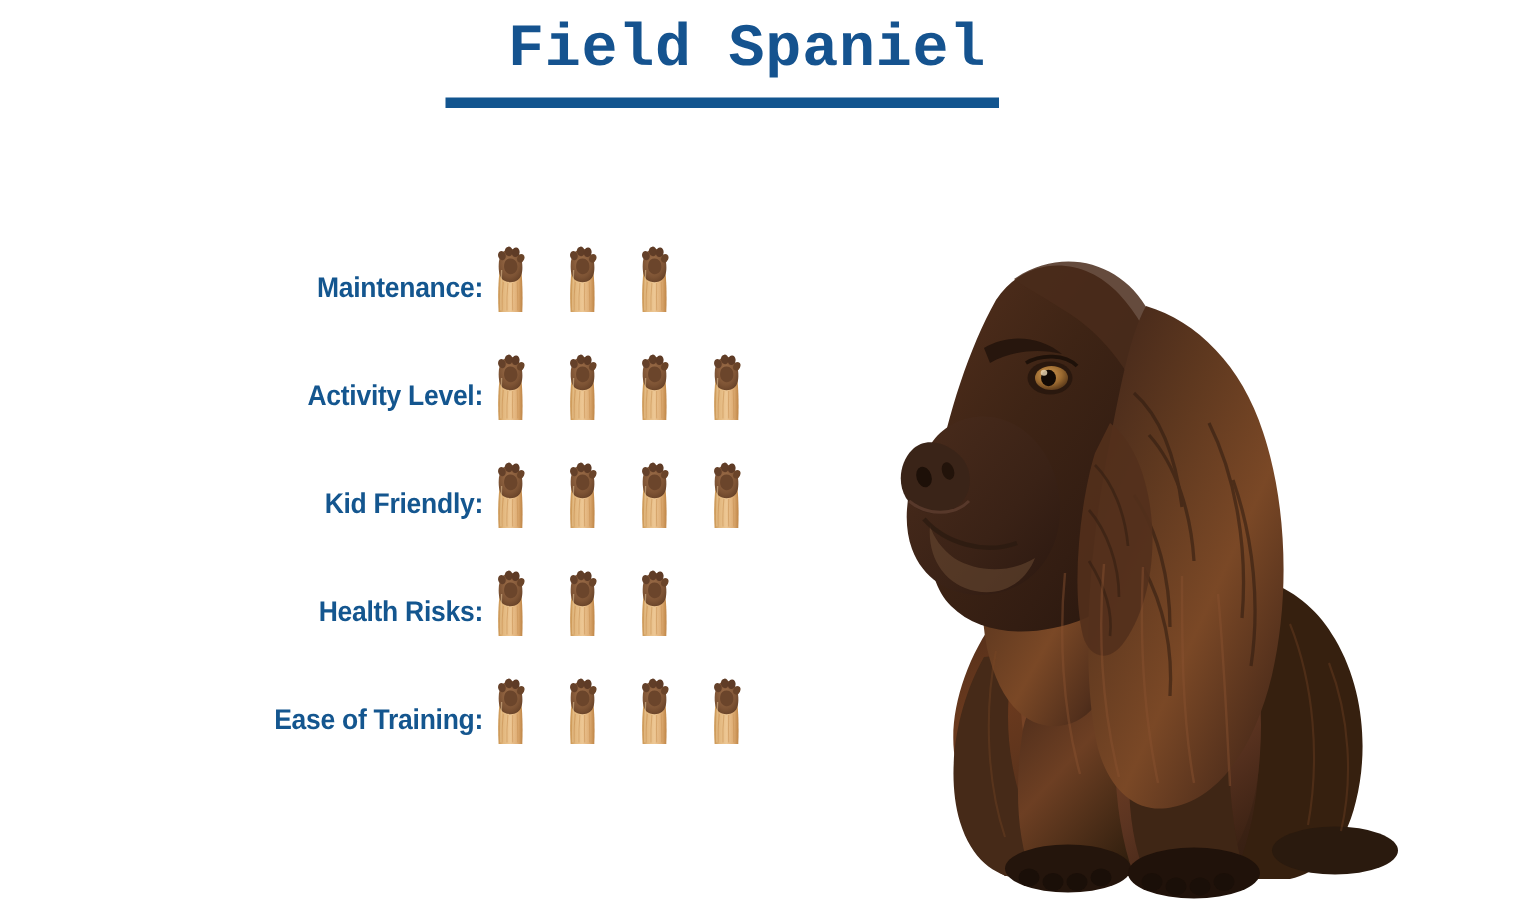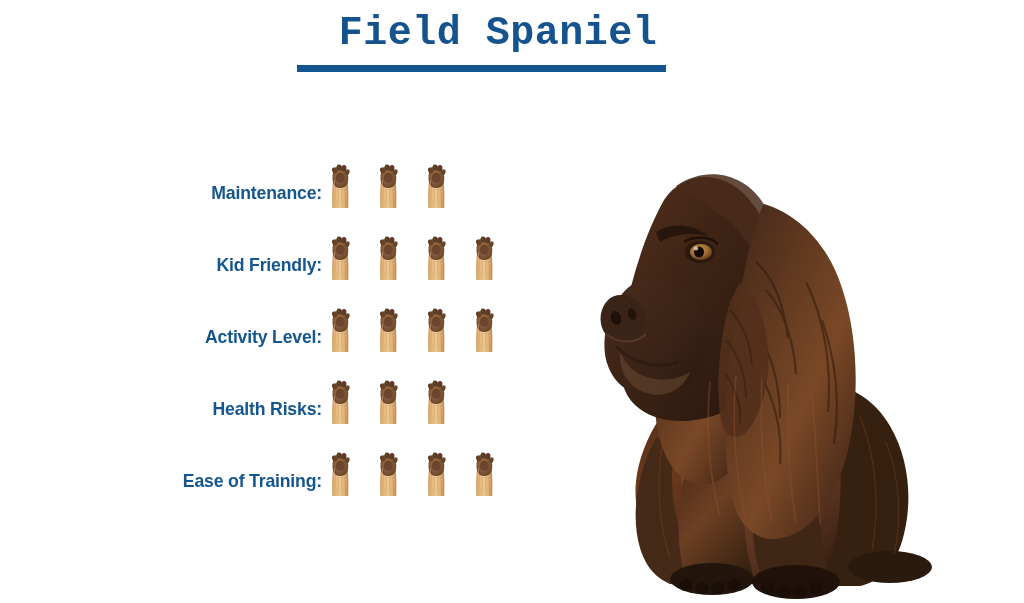--- a/index.html
+++ b/index.html
@@ -197,269 +197,269 @@
               <path d="M13.6 28.6 C13 35 12.8 41 13 47"></path>
               <path d="M16.8 28.6 C16.6 35 16.6 41 16.8 47"></path>
               <path d="M19.8 27.8 C20 34 20.2 41 20.2 47"></path>
             </g>
             <path d="M9.4 20 C9 30 8.8 39 9 47" stroke="#f2d3a6" stroke-width="0.9" fill="none" opacity="0.5"></path>
           </svg>
         </span>
       </div>
     </div>
     <div class="rating-row">
-      <div class="rating-label">Kid Friendly:</div>
+      <div class="rating-label">Activity Level:</div>
       <div class="paw-strip">
         <span class="paw">
           <svg viewBox="0 0 31 50" width="31" height="50" xmlns="http://www.w3.org/2000/svg">
             <defs>
-              <linearGradient id="pg2-0" x1="0" y1="0" x2="1" y2="0">
-                <stop offset="0%" stop-color="#c9934f"></stop>
-                <stop offset="22%" stop-color="#e3b87f"></stop>
-                <stop offset="50%" stop-color="#edc794"></stop>
-                <stop offset="78%" stop-color="#dfae76"></stop>
-                <stop offset="100%" stop-color="#bf8545"></stop>
-              </linearGradient>
-              <radialGradient id="pp2-0" cx="0.45" cy="0.4" r="0.75">
-                <stop offset="0%" stop-color="#9e6f4a"></stop>
-                <stop offset="60%" stop-color="#7d5334"></stop>
-                <stop offset="100%" stop-color="#5d3a22"></stop>
-              </radialGradient>
-            </defs>
-            <path d="M8.5 17 C7.2 26 6.8 36 7.4 48 L23.2 48 C23.6 36 23.3 26 22.2 17 Z" fill="url(#pg2-0)"></path>
-            <path d="M7.6 14.5 C7.0 21 8.2 25.5 11 27 C14 28.6 17.4 28.4 20.2 26.6 C22.8 24.9 23.8 20.6 23 14.6 C22 8.2 17.8 5.6 14.8 5.8 C11.6 6 8.5 8.6 7.6 14.5 Z" fill="url(#pp2-0)"></path>
-            <path d="M11.4 15.2 C10.4 18.6 11.6 21.8 14.4 22.6 C17.3 23.4 19.6 21.4 19.9 18.4 C20.2 15.2 18.4 12.6 15.6 12.4 C13.4 12.2 12 13.4 11.4 15.2 Z" fill="#6b452b"></path>
-            <ellipse cx="9.6" cy="10.4" rx="2.5" ry="3.1" fill="#65412a" transform="rotate(-20 9.6 10.4)"></ellipse>
-            <ellipse cx="14.2" cy="7.6" rx="2.6" ry="3.2" fill="#603d27" transform="rotate(-6 14.2 7.6)"></ellipse>
-            <ellipse cx="18.8" cy="8.2" rx="2.6" ry="3.2" fill="#5e3b26" transform="rotate(10 18.8 8.2)"></ellipse>
-            <ellipse cx="22.2" cy="12.2" rx="2.3" ry="2.9" fill="#6a4429" transform="rotate(24 22.2 12.2)"></ellipse>
-            <g stroke="#c99255" stroke-width="0.7" fill="none" opacity="0.55">
-              <path d="M10.6 28 C9.8 34 9.4 41 9.6 47"></path>
-              <path d="M13.6 28.6 C13 35 12.8 41 13 47"></path>
-              <path d="M16.8 28.6 C16.6 35 16.6 41 16.8 47"></path>
-              <path d="M19.8 27.8 C20 34 20.2 41 20.2 47"></path>
-            </g>
-            <path d="M9.4 20 C9 30 8.8 39 9 47" stroke="#f2d3a6" stroke-width="0.9" fill="none" opacity="0.5"></path>
-          </svg>
-        </span>
-        <span class="paw">
-          <svg viewBox="0 0 31 50" width="31" height="50" xmlns="http://www.w3.org/2000/svg">
-            <defs>
-              <linearGradient id="pg2-1" x1="0" y1="0" x2="1" y2="0">
-                <stop offset="0%" stop-color="#c9934f"></stop>
-                <stop offset="22%" stop-color="#e3b87f"></stop>
-                <stop offset="50%" stop-color="#edc794"></stop>
-                <stop offset="78%" stop-color="#dfae76"></stop>
-                <stop offset="100%" stop-color="#bf8545"></stop>
-              </linearGradient>
-              <radialGradient id="pp2-1" cx="0.45" cy="0.4" r="0.75">
-                <stop offset="0%" stop-color="#9e6f4a"></stop>
-                <stop offset="60%" stop-color="#7d5334"></stop>
-                <stop offset="100%" stop-color="#5d3a22"></stop>
-              </radialGradient>
-            </defs>
-            <path d="M8.5 17 C7.2 26 6.8 36 7.4 48 L23.2 48 C23.6 36 23.3 26 22.2 17 Z" fill="url(#pg2-1)"></path>
-            <path d="M7.6 14.5 C7.0 21 8.2 25.5 11 27 C14 28.6 17.4 28.4 20.2 26.6 C22.8 24.9 23.8 20.6 23 14.6 C22 8.2 17.8 5.6 14.8 5.8 C11.6 6 8.5 8.6 7.6 14.5 Z" fill="url(#pp2-1)"></path>
-            <path d="M11.4 15.2 C10.4 18.6 11.6 21.8 14.4 22.6 C17.3 23.4 19.6 21.4 19.9 18.4 C20.2 15.2 18.4 12.6 15.6 12.4 C13.4 12.2 12 13.4 11.4 15.2 Z" fill="#6b452b"></path>
-            <ellipse cx="9.6" cy="10.4" rx="2.5" ry="3.1" fill="#65412a" transform="rotate(-20 9.6 10.4)"></ellipse>
-            <ellipse cx="14.2" cy="7.6" rx="2.6" ry="3.2" fill="#603d27" transform="rotate(-6 14.2 7.6)"></ellipse>
-            <ellipse cx="18.8" cy="8.2" rx="2.6" ry="3.2" fill="#5e3b26" transform="rotate(10 18.8 8.2)"></ellipse>
-            <ellipse cx="22.2" cy="12.2" rx="2.3" ry="2.9" fill="#6a4429" transform="rotate(24 22.2 12.2)"></ellipse>
-            <g stroke="#c99255" stroke-width="0.7" fill="none" opacity="0.55">
-              <path d="M10.6 28 C9.8 34 9.4 41 9.6 47"></path>
-              <path d="M13.6 28.6 C13 35 12.8 41 13 47"></path>
-              <path d="M16.8 28.6 C16.6 35 16.6 41 16.8 47"></path>
-              <path d="M19.8 27.8 C20 34 20.2 41 20.2 47"></path>
-            </g>
-            <path d="M9.4 20 C9 30 8.8 39 9 47" stroke="#f2d3a6" stroke-width="0.9" fill="none" opacity="0.5"></path>
-          </svg>
-        </span>
-        <span class="paw">
-          <svg viewBox="0 0 31 50" width="31" height="50" xmlns="http://www.w3.org/2000/svg">
-            <defs>
-              <linearGradient id="pg2-2" x1="0" y1="0" x2="1" y2="0">
-                <stop offset="0%" stop-color="#c9934f"></stop>
-                <stop offset="22%" stop-color="#e3b87f"></stop>
-                <stop offset="50%" stop-color="#edc794"></stop>
-                <stop offset="78%" stop-color="#dfae76"></stop>
-                <stop offset="100%" stop-color="#bf8545"></stop>
-              </linearGradient>
-              <radialGradient id="pp2-2" cx="0.45" cy="0.4" r="0.75">
-                <stop offset="0%" stop-color="#9e6f4a"></stop>
-                <stop offset="60%" stop-color="#7d5334"></stop>
-                <stop offset="100%" stop-color="#5d3a22"></stop>
-              </radialGradient>
-            </defs>
-            <path d="M8.5 17 C7.2 26 6.8 36 7.4 48 L23.2 48 C23.6 36 23.3 26 22.2 17 Z" fill="url(#pg2-2)"></path>
-            <path d="M7.6 14.5 C7.0 21 8.2 25.5 11 27 C14 28.6 17.4 28.4 20.2 26.6 C22.8 24.9 23.8 20.6 23 14.6 C22 8.2 17.8 5.6 14.8 5.8 C11.6 6 8.5 8.6 7.6 14.5 Z" fill="url(#pp2-2)"></path>
-            <path d="M11.4 15.2 C10.4 18.6 11.6 21.8 14.4 22.6 C17.3 23.4 19.6 21.4 19.9 18.4 C20.2 15.2 18.4 12.6 15.6 12.4 C13.4 12.2 12 13.4 11.4 15.2 Z" fill="#6b452b"></path>
-            <ellipse cx="9.6" cy="10.4" rx="2.5" ry="3.1" fill="#65412a" transform="rotate(-20 9.6 10.4)"></ellipse>
-            <ellipse cx="14.2" cy="7.6" rx="2.6" ry="3.2" fill="#603d27" transform="rotate(-6 14.2 7.6)"></ellipse>
-            <ellipse cx="18.8" cy="8.2" rx="2.6" ry="3.2" fill="#5e3b26" transform="rotate(10 18.8 8.2)"></ellipse>
-            <ellipse cx="22.2" cy="12.2" rx="2.3" ry="2.9" fill="#6a4429" transform="rotate(24 22.2 12.2)"></ellipse>
-            <g stroke="#c99255" stroke-width="0.7" fill="none" opacity="0.55">
-              <path d="M10.6 28 C9.8 34 9.4 41 9.6 47"></path>
-              <path d="M13.6 28.6 C13 35 12.8 41 13 47"></path>
-              <path d="M16.8 28.6 C16.6 35 16.6 41 16.8 47"></path>
-              <path d="M19.8 27.8 C20 34 20.2 41 20.2 47"></path>
-            </g>
-            <path d="M9.4 20 C9 30 8.8 39 9 47" stroke="#f2d3a6" stroke-width="0.9" fill="none" opacity="0.5"></path>
-          </svg>
-        </span>
-        <span class="paw">
-          <svg viewBox="0 0 31 50" width="31" height="50" xmlns="http://www.w3.org/2000/svg">
-            <defs>
-              <linearGradient id="pg2-3" x1="0" y1="0" x2="1" y2="0">
-                <stop offset="0%" stop-color="#c9934f"></stop>
-                <stop offset="22%" stop-color="#e3b87f"></stop>
-                <stop offset="50%" stop-color="#edc794"></stop>
-                <stop offset="78%" stop-color="#dfae76"></stop>
-                <stop offset="100%" stop-color="#bf8545"></stop>
-              </linearGradient>
-              <radialGradient id="pp2-3" cx="0.45" cy="0.4" r="0.75">
-                <stop offset="0%" stop-color="#9e6f4a"></stop>
-                <stop offset="60%" stop-color="#7d5334"></stop>
-                <stop offset="100%" stop-color="#5d3a22"></stop>
-              </radialGradient>
-            </defs>
-            <path d="M8.5 17 C7.2 26 6.8 36 7.4 48 L23.2 48 C23.6 36 23.3 26 22.2 17 Z" fill="url(#pg2-3)"></path>
-            <path d="M7.6 14.5 C7.0 21 8.2 25.5 11 27 C14 28.6 17.4 28.4 20.2 26.6 C22.8 24.9 23.8 20.6 23 14.6 C22 8.2 17.8 5.6 14.8 5.8 C11.6 6 8.5 8.6 7.6 14.5 Z" fill="url(#pp2-3)"></path>
+              <linearGradient id="pg1-0" x1="0" y1="0" x2="1" y2="0">
+                <stop offset="0%" stop-color="#c9934f"></stop>
+                <stop offset="22%" stop-color="#e3b87f"></stop>
+                <stop offset="50%" stop-color="#edc794"></stop>
+                <stop offset="78%" stop-color="#dfae76"></stop>
+                <stop offset="100%" stop-color="#bf8545"></stop>
+              </linearGradient>
+              <radialGradient id="pp1-0" cx="0.45" cy="0.4" r="0.75">
+                <stop offset="0%" stop-color="#9e6f4a"></stop>
+                <stop offset="60%" stop-color="#7d5334"></stop>
+                <stop offset="100%" stop-color="#5d3a22"></stop>
+              </radialGradient>
+            </defs>
+            <path d="M8.5 17 C7.2 26 6.8 36 7.4 48 L23.2 48 C23.6 36 23.3 26 22.2 17 Z" fill="url(#pg1-0)"></path>
+            <path d="M7.6 14.5 C7.0 21 8.2 25.5 11 27 C14 28.6 17.4 28.4 20.2 26.6 C22.8 24.9 23.8 20.6 23 14.6 C22 8.2 17.8 5.6 14.8 5.8 C11.6 6 8.5 8.6 7.6 14.5 Z" fill="url(#pp1-0)"></path>
+            <path d="M11.4 15.2 C10.4 18.6 11.6 21.8 14.4 22.6 C17.3 23.4 19.6 21.4 19.9 18.4 C20.2 15.2 18.4 12.6 15.6 12.4 C13.4 12.2 12 13.4 11.4 15.2 Z" fill="#6b452b"></path>
+            <ellipse cx="9.6" cy="10.4" rx="2.5" ry="3.1" fill="#65412a" transform="rotate(-20 9.6 10.4)"></ellipse>
+            <ellipse cx="14.2" cy="7.6" rx="2.6" ry="3.2" fill="#603d27" transform="rotate(-6 14.2 7.6)"></ellipse>
+            <ellipse cx="18.8" cy="8.2" rx="2.6" ry="3.2" fill="#5e3b26" transform="rotate(10 18.8 8.2)"></ellipse>
+            <ellipse cx="22.2" cy="12.2" rx="2.3" ry="2.9" fill="#6a4429" transform="rotate(24 22.2 12.2)"></ellipse>
+            <g stroke="#c99255" stroke-width="0.7" fill="none" opacity="0.55">
+              <path d="M10.6 28 C9.8 34 9.4 41 9.6 47"></path>
+              <path d="M13.6 28.6 C13 35 12.8 41 13 47"></path>
+              <path d="M16.8 28.6 C16.6 35 16.6 41 16.8 47"></path>
+              <path d="M19.8 27.8 C20 34 20.2 41 20.2 47"></path>
+            </g>
+            <path d="M9.4 20 C9 30 8.8 39 9 47" stroke="#f2d3a6" stroke-width="0.9" fill="none" opacity="0.5"></path>
+          </svg>
+        </span>
+        <span class="paw">
+          <svg viewBox="0 0 31 50" width="31" height="50" xmlns="http://www.w3.org/2000/svg">
+            <defs>
+              <linearGradient id="pg1-1" x1="0" y1="0" x2="1" y2="0">
+                <stop offset="0%" stop-color="#c9934f"></stop>
+                <stop offset="22%" stop-color="#e3b87f"></stop>
+                <stop offset="50%" stop-color="#edc794"></stop>
+                <stop offset="78%" stop-color="#dfae76"></stop>
+                <stop offset="100%" stop-color="#bf8545"></stop>
+              </linearGradient>
+              <radialGradient id="pp1-1" cx="0.45" cy="0.4" r="0.75">
+                <stop offset="0%" stop-color="#9e6f4a"></stop>
+                <stop offset="60%" stop-color="#7d5334"></stop>
+                <stop offset="100%" stop-color="#5d3a22"></stop>
+              </radialGradient>
+            </defs>
+            <path d="M8.5 17 C7.2 26 6.8 36 7.4 48 L23.2 48 C23.6 36 23.3 26 22.2 17 Z" fill="url(#pg1-1)"></path>
+            <path d="M7.6 14.5 C7.0 21 8.2 25.5 11 27 C14 28.6 17.4 28.4 20.2 26.6 C22.8 24.9 23.8 20.6 23 14.6 C22 8.2 17.8 5.6 14.8 5.8 C11.6 6 8.5 8.6 7.6 14.5 Z" fill="url(#pp1-1)"></path>
+            <path d="M11.4 15.2 C10.4 18.6 11.6 21.8 14.4 22.6 C17.3 23.4 19.6 21.4 19.9 18.4 C20.2 15.2 18.4 12.6 15.6 12.4 C13.4 12.2 12 13.4 11.4 15.2 Z" fill="#6b452b"></path>
+            <ellipse cx="9.6" cy="10.4" rx="2.5" ry="3.1" fill="#65412a" transform="rotate(-20 9.6 10.4)"></ellipse>
+            <ellipse cx="14.2" cy="7.6" rx="2.6" ry="3.2" fill="#603d27" transform="rotate(-6 14.2 7.6)"></ellipse>
+            <ellipse cx="18.8" cy="8.2" rx="2.6" ry="3.2" fill="#5e3b26" transform="rotate(10 18.8 8.2)"></ellipse>
+            <ellipse cx="22.2" cy="12.2" rx="2.3" ry="2.9" fill="#6a4429" transform="rotate(24 22.2 12.2)"></ellipse>
+            <g stroke="#c99255" stroke-width="0.7" fill="none" opacity="0.55">
+              <path d="M10.6 28 C9.8 34 9.4 41 9.6 47"></path>
+              <path d="M13.6 28.6 C13 35 12.8 41 13 47"></path>
+              <path d="M16.8 28.6 C16.6 35 16.6 41 16.8 47"></path>
+              <path d="M19.8 27.8 C20 34 20.2 41 20.2 47"></path>
+            </g>
+            <path d="M9.4 20 C9 30 8.8 39 9 47" stroke="#f2d3a6" stroke-width="0.9" fill="none" opacity="0.5"></path>
+          </svg>
+        </span>
+        <span class="paw">
+          <svg viewBox="0 0 31 50" width="31" height="50" xmlns="http://www.w3.org/2000/svg">
+            <defs>
+              <linearGradient id="pg1-2" x1="0" y1="0" x2="1" y2="0">
+                <stop offset="0%" stop-color="#c9934f"></stop>
+                <stop offset="22%" stop-color="#e3b87f"></stop>
+                <stop offset="50%" stop-color="#edc794"></stop>
+                <stop offset="78%" stop-color="#dfae76"></stop>
+                <stop offset="100%" stop-color="#bf8545"></stop>
+              </linearGradient>
+              <radialGradient id="pp1-2" cx="0.45" cy="0.4" r="0.75">
+                <stop offset="0%" stop-color="#9e6f4a"></stop>
+                <stop offset="60%" stop-color="#7d5334"></stop>
+                <stop offset="100%" stop-color="#5d3a22"></stop>
+              </radialGradient>
+            </defs>
+            <path d="M8.5 17 C7.2 26 6.8 36 7.4 48 L23.2 48 C23.6 36 23.3 26 22.2 17 Z" fill="url(#pg1-2)"></path>
+            <path d="M7.6 14.5 C7.0 21 8.2 25.5 11 27 C14 28.6 17.4 28.4 20.2 26.6 C22.8 24.9 23.8 20.6 23 14.6 C22 8.2 17.8 5.6 14.8 5.8 C11.6 6 8.5 8.6 7.6 14.5 Z" fill="url(#pp1-2)"></path>
+            <path d="M11.4 15.2 C10.4 18.6 11.6 21.8 14.4 22.6 C17.3 23.4 19.6 21.4 19.9 18.4 C20.2 15.2 18.4 12.6 15.6 12.4 C13.4 12.2 12 13.4 11.4 15.2 Z" fill="#6b452b"></path>
+            <ellipse cx="9.6" cy="10.4" rx="2.5" ry="3.1" fill="#65412a" transform="rotate(-20 9.6 10.4)"></ellipse>
+            <ellipse cx="14.2" cy="7.6" rx="2.6" ry="3.2" fill="#603d27" transform="rotate(-6 14.2 7.6)"></ellipse>
+            <ellipse cx="18.8" cy="8.2" rx="2.6" ry="3.2" fill="#5e3b26" transform="rotate(10 18.8 8.2)"></ellipse>
+            <ellipse cx="22.2" cy="12.2" rx="2.3" ry="2.9" fill="#6a4429" transform="rotate(24 22.2 12.2)"></ellipse>
+            <g stroke="#c99255" stroke-width="0.7" fill="none" opacity="0.55">
+              <path d="M10.6 28 C9.8 34 9.4 41 9.6 47"></path>
+              <path d="M13.6 28.6 C13 35 12.8 41 13 47"></path>
+              <path d="M16.8 28.6 C16.6 35 16.6 41 16.8 47"></path>
+              <path d="M19.8 27.8 C20 34 20.2 41 20.2 47"></path>
+            </g>
+            <path d="M9.4 20 C9 30 8.8 39 9 47" stroke="#f2d3a6" stroke-width="0.9" fill="none" opacity="0.5"></path>
+          </svg>
+        </span>
+        <span class="paw">
+          <svg viewBox="0 0 31 50" width="31" height="50" xmlns="http://www.w3.org/2000/svg">
+            <defs>
+              <linearGradient id="pg1-3" x1="0" y1="0" x2="1" y2="0">
+                <stop offset="0%" stop-color="#c9934f"></stop>
+                <stop offset="22%" stop-color="#e3b87f"></stop>
+                <stop offset="50%" stop-color="#edc794"></stop>
+                <stop offset="78%" stop-color="#dfae76"></stop>
+                <stop offset="100%" stop-color="#bf8545"></stop>
+              </linearGradient>
+              <radialGradient id="pp1-3" cx="0.45" cy="0.4" r="0.75">
+                <stop offset="0%" stop-color="#9e6f4a"></stop>
+                <stop offset="60%" stop-color="#7d5334"></stop>
+                <stop offset="100%" stop-color="#5d3a22"></stop>
+              </radialGradient>
+            </defs>
+            <path d="M8.5 17 C7.2 26 6.8 36 7.4 48 L23.2 48 C23.6 36 23.3 26 22.2 17 Z" fill="url(#pg1-3)"></path>
+            <path d="M7.6 14.5 C7.0 21 8.2 25.5 11 27 C14 28.6 17.4 28.4 20.2 26.6 C22.8 24.9 23.8 20.6 23 14.6 C22 8.2 17.8 5.6 14.8 5.8 C11.6 6 8.5 8.6 7.6 14.5 Z" fill="url(#pp1-3)"></path>
             <path d="M11.4 15.2 C10.4 18.6 11.6 21.8 14.4 22.6 C17.3 23.4 19.6 21.4 19.9 18.4 C20.2 15.2 18.4 12.6 15.6 12.4 C13.4 12.2 12 13.4 11.4 15.2 Z" fill="#6b452b"></path>
             <ellipse cx="9.6" cy="10.4" rx="2.5" ry="3.1" fill="#65412a" transform="rotate(-20 9.6 10.4)"></ellipse>
             <ellipse cx="14.2" cy="7.6" rx="2.6" ry="3.2" fill="#603d27" transform="rotate(-6 14.2 7.6)"></ellipse>
             <ellipse cx="18.8" cy="8.2" rx="2.6" ry="3.2" fill="#5e3b26" transform="rotate(10 18.8 8.2)"></ellipse>
             <ellipse cx="22.2" cy="12.2" rx="2.3" ry="2.9" fill="#6a4429" transform="rotate(24 22.2 12.2)"></ellipse>
             <g stroke="#c99255" stroke-width="0.7" fill="none" opacity="0.55">
               <path d="M10.6 28 C9.8 34 9.4 41 9.6 47"></path>
               <path d="M13.6 28.6 C13 35 12.8 41 13 47"></path>
               <path d="M16.8 28.6 C16.6 35 16.6 41 16.8 47"></path>
               <path d="M19.8 27.8 C20 34 20.2 41 20.2 47"></path>
             </g>
             <path d="M9.4 20 C9 30 8.8 39 9 47" stroke="#f2d3a6" stroke-width="0.9" fill="none" opacity="0.5"></path>
           </svg>
         </span>
       </div>
     </div>
     <div class="rating-row">
-      <div class="rating-label">Activity Level:</div>
+      <div class="rating-label">Kid Friendly:</div>
       <div class="paw-strip">
         <span class="paw">
           <svg viewBox="0 0 31 50" width="31" height="50" xmlns="http://www.w3.org/2000/svg">
             <defs>
-              <linearGradient id="pg1-0" x1="0" y1="0" x2="1" y2="0">
-                <stop offset="0%" stop-color="#c9934f"></stop>
-                <stop offset="22%" stop-color="#e3b87f"></stop>
-                <stop offset="50%" stop-color="#edc794"></stop>
-                <stop offset="78%" stop-color="#dfae76"></stop>
-                <stop offset="100%" stop-color="#bf8545"></stop>
-              </linearGradient>
-              <radialGradient id="pp1-0" cx="0.45" cy="0.4" r="0.75">
-                <stop offset="0%" stop-color="#9e6f4a"></stop>
-                <stop offset="60%" stop-color="#7d5334"></stop>
-                <stop offset="100%" stop-color="#5d3a22"></stop>
-              </radialGradient>
-            </defs>
-            <path d="M8.5 17 C7.2 26 6.8 36 7.4 48 L23.2 48 C23.6 36 23.3 26 22.2 17 Z" fill="url(#pg1-0)"></path>
-            <path d="M7.6 14.5 C7.0 21 8.2 25.5 11 27 C14 28.6 17.4 28.4 20.2 26.6 C22.8 24.9 23.8 20.6 23 14.6 C22 8.2 17.8 5.6 14.8 5.8 C11.6 6 8.5 8.6 7.6 14.5 Z" fill="url(#pp1-0)"></path>
-            <path d="M11.4 15.2 C10.4 18.6 11.6 21.8 14.4 22.6 C17.3 23.4 19.6 21.4 19.9 18.4 C20.2 15.2 18.4 12.6 15.6 12.4 C13.4 12.2 12 13.4 11.4 15.2 Z" fill="#6b452b"></path>
-            <ellipse cx="9.6" cy="10.4" rx="2.5" ry="3.1" fill="#65412a" transform="rotate(-20 9.6 10.4)"></ellipse>
-            <ellipse cx="14.2" cy="7.6" rx="2.6" ry="3.2" fill="#603d27" transform="rotate(-6 14.2 7.6)"></ellipse>
-            <ellipse cx="18.8" cy="8.2" rx="2.6" ry="3.2" fill="#5e3b26" transform="rotate(10 18.8 8.2)"></ellipse>
-            <ellipse cx="22.2" cy="12.2" rx="2.3" ry="2.9" fill="#6a4429" transform="rotate(24 22.2 12.2)"></ellipse>
-            <g stroke="#c99255" stroke-width="0.7" fill="none" opacity="0.55">
-              <path d="M10.6 28 C9.8 34 9.4 41 9.6 47"></path>
-              <path d="M13.6 28.6 C13 35 12.8 41 13 47"></path>
-              <path d="M16.8 28.6 C16.6 35 16.6 41 16.8 47"></path>
-              <path d="M19.8 27.8 C20 34 20.2 41 20.2 47"></path>
-            </g>
-            <path d="M9.4 20 C9 30 8.8 39 9 47" stroke="#f2d3a6" stroke-width="0.9" fill="none" opacity="0.5"></path>
-          </svg>
-        </span>
-        <span class="paw">
-          <svg viewBox="0 0 31 50" width="31" height="50" xmlns="http://www.w3.org/2000/svg">
-            <defs>
-              <linearGradient id="pg1-1" x1="0" y1="0" x2="1" y2="0">
-                <stop offset="0%" stop-color="#c9934f"></stop>
-                <stop offset="22%" stop-color="#e3b87f"></stop>
-                <stop offset="50%" stop-color="#edc794"></stop>
-                <stop offset="78%" stop-color="#dfae76"></stop>
-                <stop offset="100%" stop-color="#bf8545"></stop>
-              </linearGradient>
-              <radialGradient id="pp1-1" cx="0.45" cy="0.4" r="0.75">
-                <stop offset="0%" stop-color="#9e6f4a"></stop>
-                <stop offset="60%" stop-color="#7d5334"></stop>
-                <stop offset="100%" stop-color="#5d3a22"></stop>
-              </radialGradient>
-            </defs>
-            <path d="M8.5 17 C7.2 26 6.8 36 7.4 48 L23.2 48 C23.6 36 23.3 26 22.2 17 Z" fill="url(#pg1-1)"></path>
-            <path d="M7.6 14.5 C7.0 21 8.2 25.5 11 27 C14 28.6 17.4 28.4 20.2 26.6 C22.8 24.9 23.8 20.6 23 14.6 C22 8.2 17.8 5.6 14.8 5.8 C11.6 6 8.5 8.6 7.6 14.5 Z" fill="url(#pp1-1)"></path>
-            <path d="M11.4 15.2 C10.4 18.6 11.6 21.8 14.4 22.6 C17.3 23.4 19.6 21.4 19.9 18.4 C20.2 15.2 18.4 12.6 15.6 12.4 C13.4 12.2 12 13.4 11.4 15.2 Z" fill="#6b452b"></path>
-            <ellipse cx="9.6" cy="10.4" rx="2.5" ry="3.1" fill="#65412a" transform="rotate(-20 9.6 10.4)"></ellipse>
-            <ellipse cx="14.2" cy="7.6" rx="2.6" ry="3.2" fill="#603d27" transform="rotate(-6 14.2 7.6)"></ellipse>
-            <ellipse cx="18.8" cy="8.2" rx="2.6" ry="3.2" fill="#5e3b26" transform="rotate(10 18.8 8.2)"></ellipse>
-            <ellipse cx="22.2" cy="12.2" rx="2.3" ry="2.9" fill="#6a4429" transform="rotate(24 22.2 12.2)"></ellipse>
-            <g stroke="#c99255" stroke-width="0.7" fill="none" opacity="0.55">
-              <path d="M10.6 28 C9.8 34 9.4 41 9.6 47"></path>
-              <path d="M13.6 28.6 C13 35 12.8 41 13 47"></path>
-              <path d="M16.8 28.6 C16.6 35 16.6 41 16.8 47"></path>
-              <path d="M19.8 27.8 C20 34 20.2 41 20.2 47"></path>
-            </g>
-            <path d="M9.4 20 C9 30 8.8 39 9 47" stroke="#f2d3a6" stroke-width="0.9" fill="none" opacity="0.5"></path>
-          </svg>
-        </span>
-        <span class="paw">
-          <svg viewBox="0 0 31 50" width="31" height="50" xmlns="http://www.w3.org/2000/svg">
-            <defs>
-              <linearGradient id="pg1-2" x1="0" y1="0" x2="1" y2="0">
-                <stop offset="0%" stop-color="#c9934f"></stop>
-                <stop offset="22%" stop-color="#e3b87f"></stop>
-                <stop offset="50%" stop-color="#edc794"></stop>
-                <stop offset="78%" stop-color="#dfae76"></stop>
-                <stop offset="100%" stop-color="#bf8545"></stop>
-              </linearGradient>
-              <radialGradient id="pp1-2" cx="0.45" cy="0.4" r="0.75">
-                <stop offset="0%" stop-color="#9e6f4a"></stop>
-                <stop offset="60%" stop-color="#7d5334"></stop>
-                <stop offset="100%" stop-color="#5d3a22"></stop>
-              </radialGradient>
-            </defs>
-            <path d="M8.5 17 C7.2 26 6.8 36 7.4 48 L23.2 48 C23.6 36 23.3 26 22.2 17 Z" fill="url(#pg1-2)"></path>
-            <path d="M7.6 14.5 C7.0 21 8.2 25.5 11 27 C14 28.6 17.4 28.4 20.2 26.6 C22.8 24.9 23.8 20.6 23 14.6 C22 8.2 17.8 5.6 14.8 5.8 C11.6 6 8.5 8.6 7.6 14.5 Z" fill="url(#pp1-2)"></path>
-            <path d="M11.4 15.2 C10.4 18.6 11.6 21.8 14.4 22.6 C17.3 23.4 19.6 21.4 19.9 18.4 C20.2 15.2 18.4 12.6 15.6 12.4 C13.4 12.2 12 13.4 11.4 15.2 Z" fill="#6b452b"></path>
-            <ellipse cx="9.6" cy="10.4" rx="2.5" ry="3.1" fill="#65412a" transform="rotate(-20 9.6 10.4)"></ellipse>
-            <ellipse cx="14.2" cy="7.6" rx="2.6" ry="3.2" fill="#603d27" transform="rotate(-6 14.2 7.6)"></ellipse>
-            <ellipse cx="18.8" cy="8.2" rx="2.6" ry="3.2" fill="#5e3b26" transform="rotate(10 18.8 8.2)"></ellipse>
-            <ellipse cx="22.2" cy="12.2" rx="2.3" ry="2.9" fill="#6a4429" transform="rotate(24 22.2 12.2)"></ellipse>
-            <g stroke="#c99255" stroke-width="0.7" fill="none" opacity="0.55">
-              <path d="M10.6 28 C9.8 34 9.4 41 9.6 47"></path>
-              <path d="M13.6 28.6 C13 35 12.8 41 13 47"></path>
-              <path d="M16.8 28.6 C16.6 35 16.6 41 16.8 47"></path>
-              <path d="M19.8 27.8 C20 34 20.2 41 20.2 47"></path>
-            </g>
-            <path d="M9.4 20 C9 30 8.8 39 9 47" stroke="#f2d3a6" stroke-width="0.9" fill="none" opacity="0.5"></path>
-          </svg>
-        </span>
-        <span class="paw">
-          <svg viewBox="0 0 31 50" width="31" height="50" xmlns="http://www.w3.org/2000/svg">
-            <defs>
-              <linearGradient id="pg1-3" x1="0" y1="0" x2="1" y2="0">
-                <stop offset="0%" stop-color="#c9934f"></stop>
-                <stop offset="22%" stop-color="#e3b87f"></stop>
-                <stop offset="50%" stop-color="#edc794"></stop>
-                <stop offset="78%" stop-color="#dfae76"></stop>
-                <stop offset="100%" stop-color="#bf8545"></stop>
-              </linearGradient>
-              <radialGradient id="pp1-3" cx="0.45" cy="0.4" r="0.75">
-                <stop offset="0%" stop-color="#9e6f4a"></stop>
-                <stop offset="60%" stop-color="#7d5334"></stop>
-                <stop offset="100%" stop-color="#5d3a22"></stop>
-              </radialGradient>
-            </defs>
-            <path d="M8.5 17 C7.2 26 6.8 36 7.4 48 L23.2 48 C23.6 36 23.3 26 22.2 17 Z" fill="url(#pg1-3)"></path>
-            <path d="M7.6 14.5 C7.0 21 8.2 25.5 11 27 C14 28.6 17.4 28.4 20.2 26.6 C22.8 24.9 23.8 20.6 23 14.6 C22 8.2 17.8 5.6 14.8 5.8 C11.6 6 8.5 8.6 7.6 14.5 Z" fill="url(#pp1-3)"></path>
+              <linearGradient id="pg2-0" x1="0" y1="0" x2="1" y2="0">
+                <stop offset="0%" stop-color="#c9934f"></stop>
+                <stop offset="22%" stop-color="#e3b87f"></stop>
+                <stop offset="50%" stop-color="#edc794"></stop>
+                <stop offset="78%" stop-color="#dfae76"></stop>
+                <stop offset="100%" stop-color="#bf8545"></stop>
+              </linearGradient>
+              <radialGradient id="pp2-0" cx="0.45" cy="0.4" r="0.75">
+                <stop offset="0%" stop-color="#9e6f4a"></stop>
+                <stop offset="60%" stop-color="#7d5334"></stop>
+                <stop offset="100%" stop-color="#5d3a22"></stop>
+              </radialGradient>
+            </defs>
+            <path d="M8.5 17 C7.2 26 6.8 36 7.4 48 L23.2 48 C23.6 36 23.3 26 22.2 17 Z" fill="url(#pg2-0)"></path>
+            <path d="M7.6 14.5 C7.0 21 8.2 25.5 11 27 C14 28.6 17.4 28.4 20.2 26.6 C22.8 24.9 23.8 20.6 23 14.6 C22 8.2 17.8 5.6 14.8 5.8 C11.6 6 8.5 8.6 7.6 14.5 Z" fill="url(#pp2-0)"></path>
+            <path d="M11.4 15.2 C10.4 18.6 11.6 21.8 14.4 22.6 C17.3 23.4 19.6 21.4 19.9 18.4 C20.2 15.2 18.4 12.6 15.6 12.4 C13.4 12.2 12 13.4 11.4 15.2 Z" fill="#6b452b"></path>
+            <ellipse cx="9.6" cy="10.4" rx="2.5" ry="3.1" fill="#65412a" transform="rotate(-20 9.6 10.4)"></ellipse>
+            <ellipse cx="14.2" cy="7.6" rx="2.6" ry="3.2" fill="#603d27" transform="rotate(-6 14.2 7.6)"></ellipse>
+            <ellipse cx="18.8" cy="8.2" rx="2.6" ry="3.2" fill="#5e3b26" transform="rotate(10 18.8 8.2)"></ellipse>
+            <ellipse cx="22.2" cy="12.2" rx="2.3" ry="2.9" fill="#6a4429" transform="rotate(24 22.2 12.2)"></ellipse>
+            <g stroke="#c99255" stroke-width="0.7" fill="none" opacity="0.55">
+              <path d="M10.6 28 C9.8 34 9.4 41 9.6 47"></path>
+              <path d="M13.6 28.6 C13 35 12.8 41 13 47"></path>
+              <path d="M16.8 28.6 C16.6 35 16.6 41 16.8 47"></path>
+              <path d="M19.8 27.8 C20 34 20.2 41 20.2 47"></path>
+            </g>
+            <path d="M9.4 20 C9 30 8.8 39 9 47" stroke="#f2d3a6" stroke-width="0.9" fill="none" opacity="0.5"></path>
+          </svg>
+        </span>
+        <span class="paw">
+          <svg viewBox="0 0 31 50" width="31" height="50" xmlns="http://www.w3.org/2000/svg">
+            <defs>
+              <linearGradient id="pg2-1" x1="0" y1="0" x2="1" y2="0">
+                <stop offset="0%" stop-color="#c9934f"></stop>
+                <stop offset="22%" stop-color="#e3b87f"></stop>
+                <stop offset="50%" stop-color="#edc794"></stop>
+                <stop offset="78%" stop-color="#dfae76"></stop>
+                <stop offset="100%" stop-color="#bf8545"></stop>
+              </linearGradient>
+              <radialGradient id="pp2-1" cx="0.45" cy="0.4" r="0.75">
+                <stop offset="0%" stop-color="#9e6f4a"></stop>
+                <stop offset="60%" stop-color="#7d5334"></stop>
+                <stop offset="100%" stop-color="#5d3a22"></stop>
+              </radialGradient>
+            </defs>
+            <path d="M8.5 17 C7.2 26 6.8 36 7.4 48 L23.2 48 C23.6 36 23.3 26 22.2 17 Z" fill="url(#pg2-1)"></path>
+            <path d="M7.6 14.5 C7.0 21 8.2 25.5 11 27 C14 28.6 17.4 28.4 20.2 26.6 C22.8 24.9 23.8 20.6 23 14.6 C22 8.2 17.8 5.6 14.8 5.8 C11.6 6 8.5 8.6 7.6 14.5 Z" fill="url(#pp2-1)"></path>
+            <path d="M11.4 15.2 C10.4 18.6 11.6 21.8 14.4 22.6 C17.3 23.4 19.6 21.4 19.9 18.4 C20.2 15.2 18.4 12.6 15.6 12.4 C13.4 12.2 12 13.4 11.4 15.2 Z" fill="#6b452b"></path>
+            <ellipse cx="9.6" cy="10.4" rx="2.5" ry="3.1" fill="#65412a" transform="rotate(-20 9.6 10.4)"></ellipse>
+            <ellipse cx="14.2" cy="7.6" rx="2.6" ry="3.2" fill="#603d27" transform="rotate(-6 14.2 7.6)"></ellipse>
+            <ellipse cx="18.8" cy="8.2" rx="2.6" ry="3.2" fill="#5e3b26" transform="rotate(10 18.8 8.2)"></ellipse>
+            <ellipse cx="22.2" cy="12.2" rx="2.3" ry="2.9" fill="#6a4429" transform="rotate(24 22.2 12.2)"></ellipse>
+            <g stroke="#c99255" stroke-width="0.7" fill="none" opacity="0.55">
+              <path d="M10.6 28 C9.8 34 9.4 41 9.6 47"></path>
+              <path d="M13.6 28.6 C13 35 12.8 41 13 47"></path>
+              <path d="M16.8 28.6 C16.6 35 16.6 41 16.8 47"></path>
+              <path d="M19.8 27.8 C20 34 20.2 41 20.2 47"></path>
+            </g>
+            <path d="M9.4 20 C9 30 8.8 39 9 47" stroke="#f2d3a6" stroke-width="0.9" fill="none" opacity="0.5"></path>
+          </svg>
+        </span>
+        <span class="paw">
+          <svg viewBox="0 0 31 50" width="31" height="50" xmlns="http://www.w3.org/2000/svg">
+            <defs>
+              <linearGradient id="pg2-2" x1="0" y1="0" x2="1" y2="0">
+                <stop offset="0%" stop-color="#c9934f"></stop>
+                <stop offset="22%" stop-color="#e3b87f"></stop>
+                <stop offset="50%" stop-color="#edc794"></stop>
+                <stop offset="78%" stop-color="#dfae76"></stop>
+                <stop offset="100%" stop-color="#bf8545"></stop>
+              </linearGradient>
+              <radialGradient id="pp2-2" cx="0.45" cy="0.4" r="0.75">
+                <stop offset="0%" stop-color="#9e6f4a"></stop>
+                <stop offset="60%" stop-color="#7d5334"></stop>
+                <stop offset="100%" stop-color="#5d3a22"></stop>
+              </radialGradient>
+            </defs>
+            <path d="M8.5 17 C7.2 26 6.8 36 7.4 48 L23.2 48 C23.6 36 23.3 26 22.2 17 Z" fill="url(#pg2-2)"></path>
+            <path d="M7.6 14.5 C7.0 21 8.2 25.5 11 27 C14 28.6 17.4 28.4 20.2 26.6 C22.8 24.9 23.8 20.6 23 14.6 C22 8.2 17.8 5.6 14.8 5.8 C11.6 6 8.5 8.6 7.6 14.5 Z" fill="url(#pp2-2)"></path>
+            <path d="M11.4 15.2 C10.4 18.6 11.6 21.8 14.4 22.6 C17.3 23.4 19.6 21.4 19.9 18.4 C20.2 15.2 18.4 12.6 15.6 12.4 C13.4 12.2 12 13.4 11.4 15.2 Z" fill="#6b452b"></path>
+            <ellipse cx="9.6" cy="10.4" rx="2.5" ry="3.1" fill="#65412a" transform="rotate(-20 9.6 10.4)"></ellipse>
+            <ellipse cx="14.2" cy="7.6" rx="2.6" ry="3.2" fill="#603d27" transform="rotate(-6 14.2 7.6)"></ellipse>
+            <ellipse cx="18.8" cy="8.2" rx="2.6" ry="3.2" fill="#5e3b26" transform="rotate(10 18.8 8.2)"></ellipse>
+            <ellipse cx="22.2" cy="12.2" rx="2.3" ry="2.9" fill="#6a4429" transform="rotate(24 22.2 12.2)"></ellipse>
+            <g stroke="#c99255" stroke-width="0.7" fill="none" opacity="0.55">
+              <path d="M10.6 28 C9.8 34 9.4 41 9.6 47"></path>
+              <path d="M13.6 28.6 C13 35 12.8 41 13 47"></path>
+              <path d="M16.8 28.6 C16.6 35 16.6 41 16.8 47"></path>
+              <path d="M19.8 27.8 C20 34 20.2 41 20.2 47"></path>
+            </g>
+            <path d="M9.4 20 C9 30 8.8 39 9 47" stroke="#f2d3a6" stroke-width="0.9" fill="none" opacity="0.5"></path>
+          </svg>
+        </span>
+        <span class="paw">
+          <svg viewBox="0 0 31 50" width="31" height="50" xmlns="http://www.w3.org/2000/svg">
+            <defs>
+              <linearGradient id="pg2-3" x1="0" y1="0" x2="1" y2="0">
+                <stop offset="0%" stop-color="#c9934f"></stop>
+                <stop offset="22%" stop-color="#e3b87f"></stop>
+                <stop offset="50%" stop-color="#edc794"></stop>
+                <stop offset="78%" stop-color="#dfae76"></stop>
+                <stop offset="100%" stop-color="#bf8545"></stop>
+              </linearGradient>
+              <radialGradient id="pp2-3" cx="0.45" cy="0.4" r="0.75">
+                <stop offset="0%" stop-color="#9e6f4a"></stop>
+                <stop offset="60%" stop-color="#7d5334"></stop>
+                <stop offset="100%" stop-color="#5d3a22"></stop>
+              </radialGradient>
+            </defs>
+            <path d="M8.5 17 C7.2 26 6.8 36 7.4 48 L23.2 48 C23.6 36 23.3 26 22.2 17 Z" fill="url(#pg2-3)"></path>
+            <path d="M7.6 14.5 C7.0 21 8.2 25.5 11 27 C14 28.6 17.4 28.4 20.2 26.6 C22.8 24.9 23.8 20.6 23 14.6 C22 8.2 17.8 5.6 14.8 5.8 C11.6 6 8.5 8.6 7.6 14.5 Z" fill="url(#pp2-3)"></path>
             <path d="M11.4 15.2 C10.4 18.6 11.6 21.8 14.4 22.6 C17.3 23.4 19.6 21.4 19.9 18.4 C20.2 15.2 18.4 12.6 15.6 12.4 C13.4 12.2 12 13.4 11.4 15.2 Z" fill="#6b452b"></path>
             <ellipse cx="9.6" cy="10.4" rx="2.5" ry="3.1" fill="#65412a" transform="rotate(-20 9.6 10.4)"></ellipse>
             <ellipse cx="14.2" cy="7.6" rx="2.6" ry="3.2" fill="#603d27" transform="rotate(-6 14.2 7.6)"></ellipse>
             <ellipse cx="18.8" cy="8.2" rx="2.6" ry="3.2" fill="#5e3b26" transform="rotate(10 18.8 8.2)"></ellipse>
             <ellipse cx="22.2" cy="12.2" rx="2.3" ry="2.9" fill="#6a4429" transform="rotate(24 22.2 12.2)"></ellipse>
             <g stroke="#c99255" stroke-width="0.7" fill="none" opacity="0.55">
               <path d="M10.6 28 C9.8 34 9.4 41 9.6 47"></path>
               <path d="M13.6 28.6 C13 35 12.8 41 13 47"></path>
               <path d="M16.8 28.6 C16.6 35 16.6 41 16.8 47"></path>
               <path d="M19.8 27.8 C20 34 20.2 41 20.2 47"></path>

